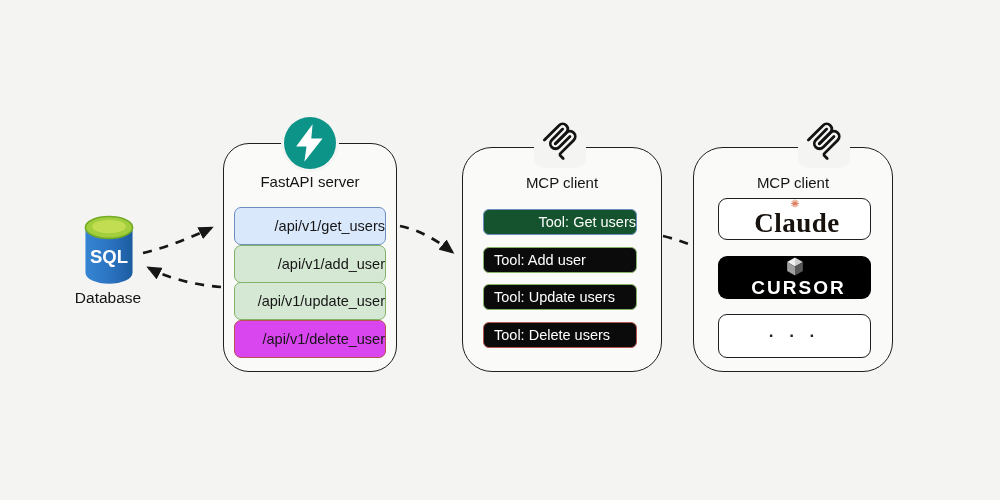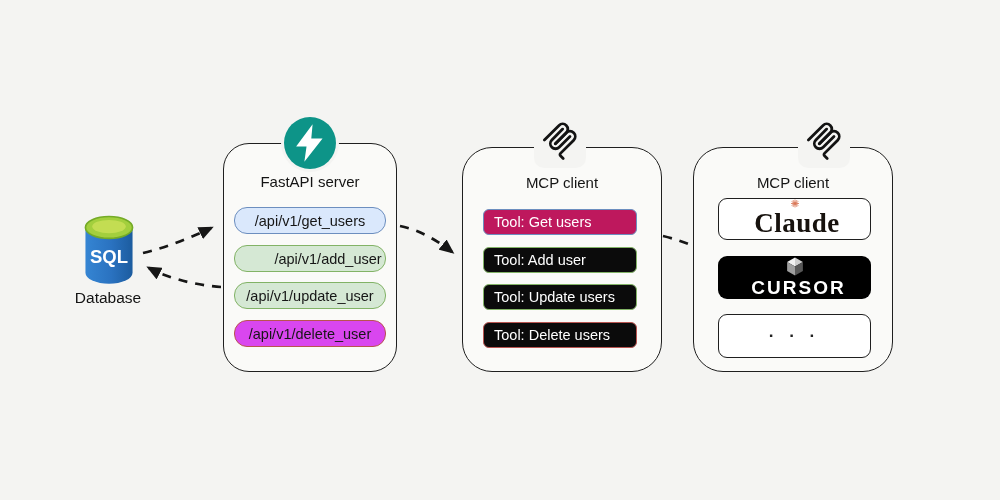--- a/index.html
+++ b/index.html
@@ -7,22 +7,22 @@
   #stage{position:relative;width:1000px;height:500px;background:#f4f4f2;overflow:hidden;}
 
   
   .panel{position:absolute;border:1.6px solid #1f1f1f;background:#fafaf8;box-sizing:border-box;}
   .panel-title{position:absolute;left:0;right:0;text-align:center;font-size:15px;color:#141414;}
 
   
   .icon-cap{position:absolute;display:flex;align-items:center;justify-content:center;background:#f4f4f2;}
 
   
-  .pill{position:absolute;left:10px;width:152px;height:27px;border:1.4px solid;border-radius:13px;
-        box-sizing:border-box;display:flex;align-items:center;justify-content:center;
+  .pill{position:absolute;left:10px;width:152px;height:38px;border:1.4px solid;border-radius:7px;
+        box-sizing:border-box;display:flex;align-items:center;justify-content:flex-end;
         font-size:14.5px;color:#161616;white-space:nowrap;}
 
   
   .tool{position:absolute;left:20px;width:154px;height:26px;background:#0b0b0b;border:1px solid;
         border-radius:6px;box-sizing:border-box;display:flex;align-items:center;
         padding-left:10px;font-size:14.5px;color:#ffffff;white-space:nowrap;}
 
   
   .card{position:absolute;left:24px;width:153px;box-sizing:border-box;border-radius:9px;
         display:flex;align-items:center;justify-content:center;flex-direction:column;}
@@ -93,21 +93,21 @@
   <div class="icon-cap" style="left:281px;top:114px;width:58px;height:58px;border-radius:50%;">
     <svg width="52" height="52" viewBox="0 0 24 24">
       <circle cx="12" cy="12" r="12" fill="#0d9488"></circle>
       <path d="M13.2 3.4 L5.6 13.6 H10.4 L9.4 20.6 L17.8 9.9 H12.6 Z" fill="#ffffff"></path>
     </svg>
   </div>
 
   <div class="panel" style="left:462px;top:147px;width:200px;height:225px;border-radius:30px;">
     <div class="panel-title" style="top:26px;">MCP client</div>
 
-    <div class="tool" style="top: 61px; border-color: rgb(108, 142, 191); background-color: #be185d;">
+    <div class="tool" style="top: 61px; border-color: rgb(108, 142, 191); background-color: #14532d; justify-content: flex-end;">
       <span>Tool: Get users</span>
     </div>
     <div class="tool" style="top: 99px; border-color: rgb(130, 179, 102); background-color: rgb(11, 11, 11);">
       <span>Tool: Add user</span>
     </div>
     <div class="tool" style="top: 136px; border-color: rgb(130, 179, 102); background-color: rgb(11, 11, 11);">
       <span>Tool: Update users</span>
     </div>
     <div class="tool" style="top: 174px; border-color: rgb(184, 84, 80); background-color: rgb(11, 11, 11);">
       <span>Tool: Delete users</span>

